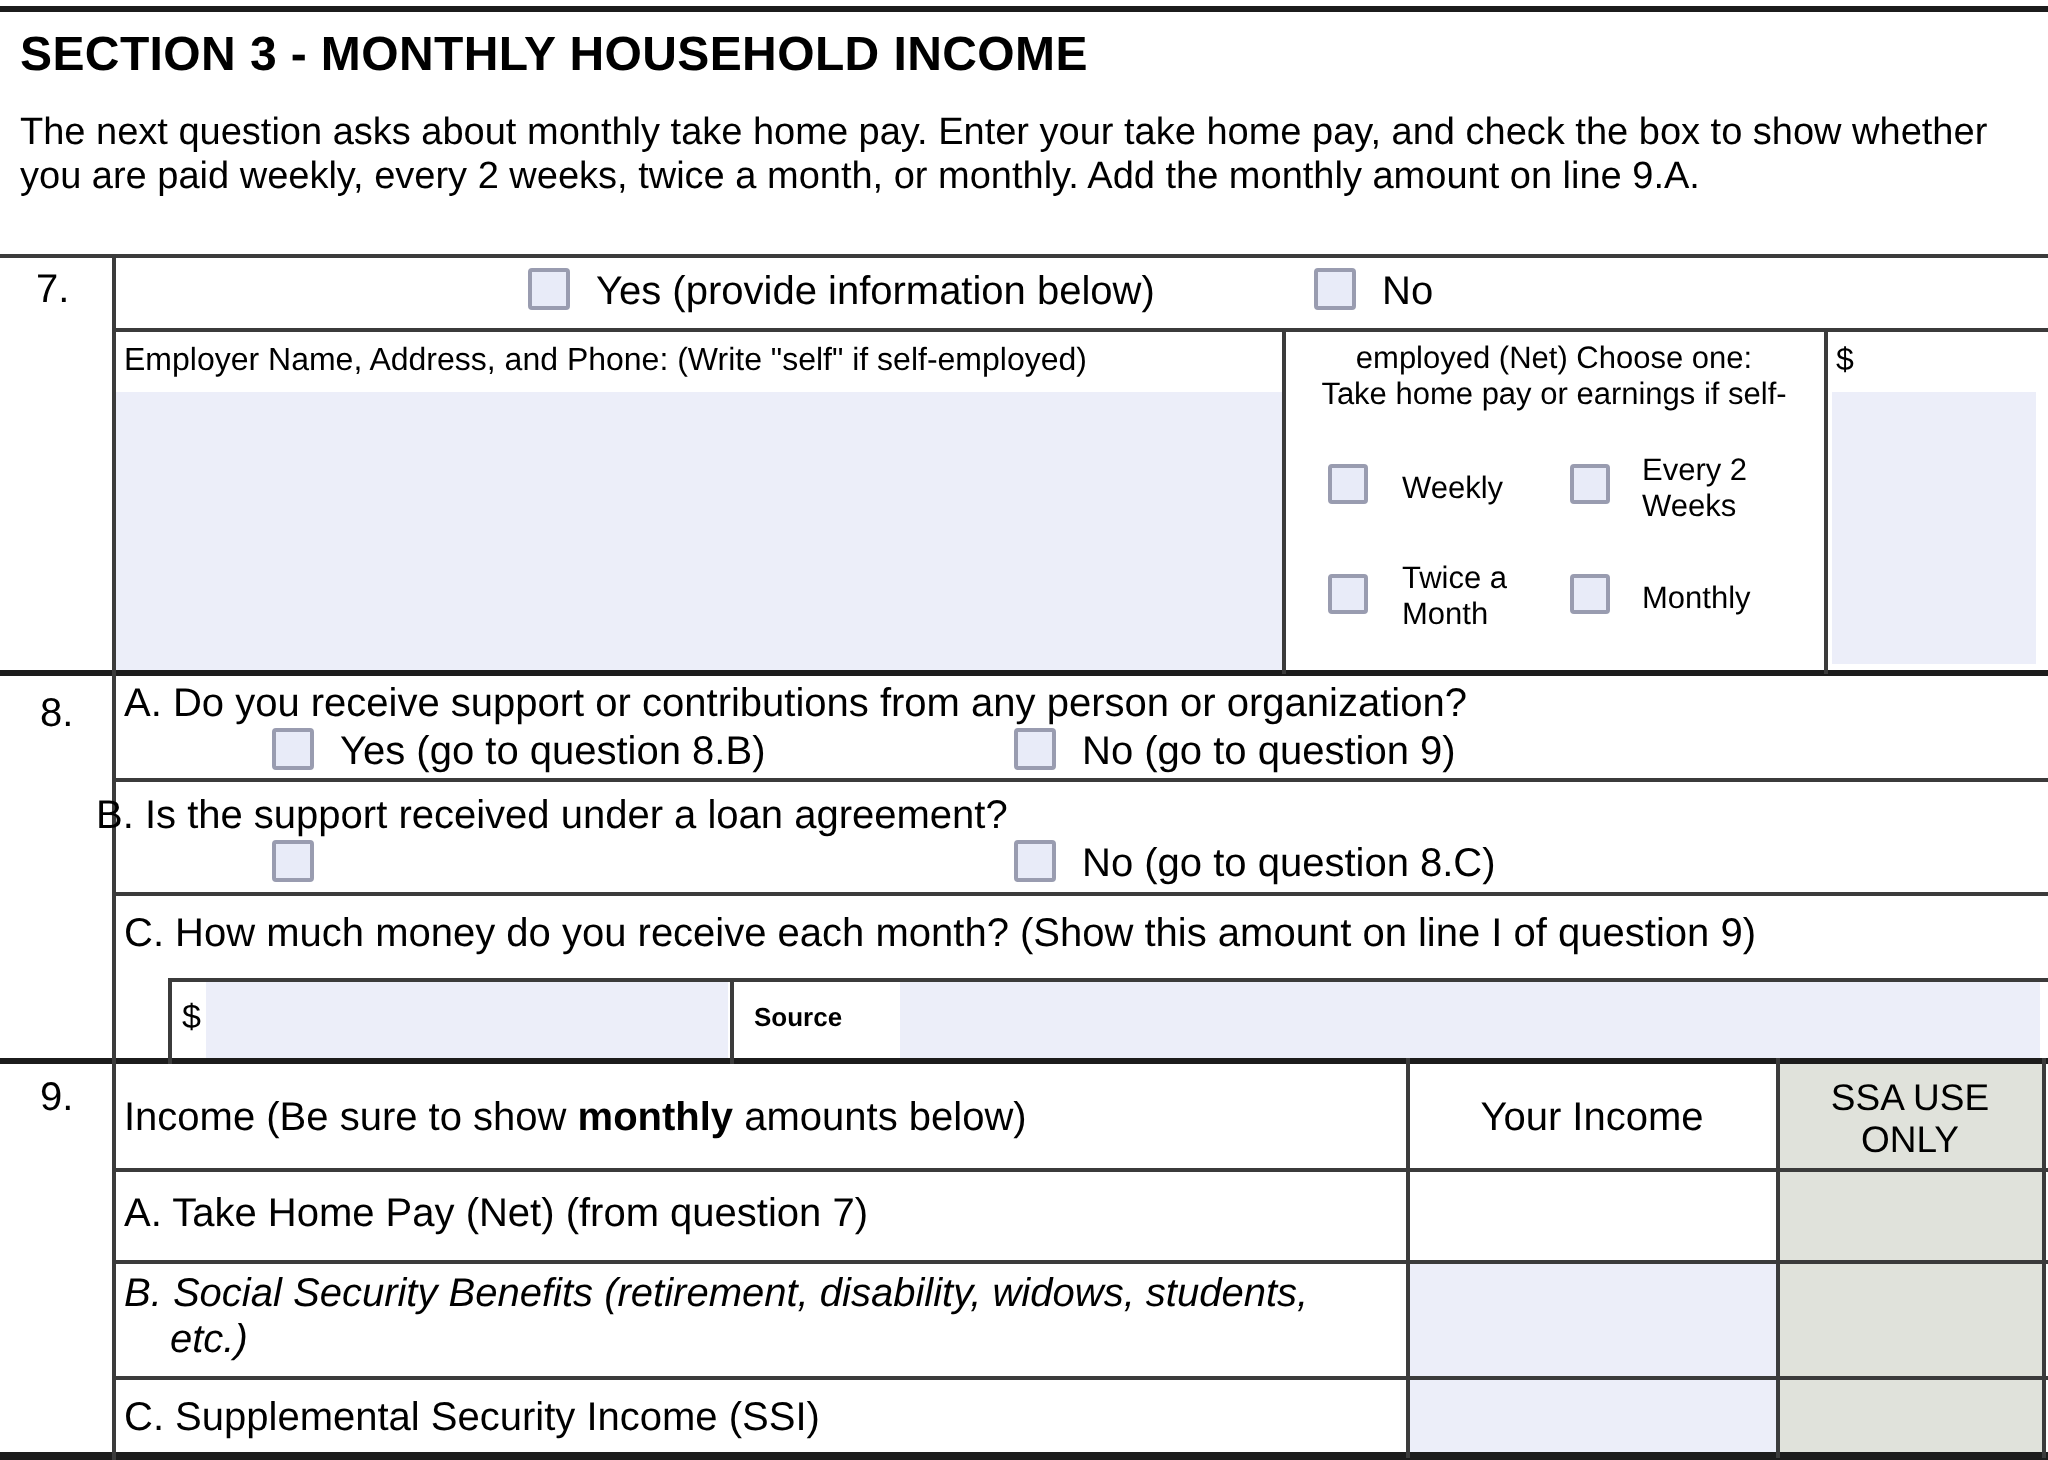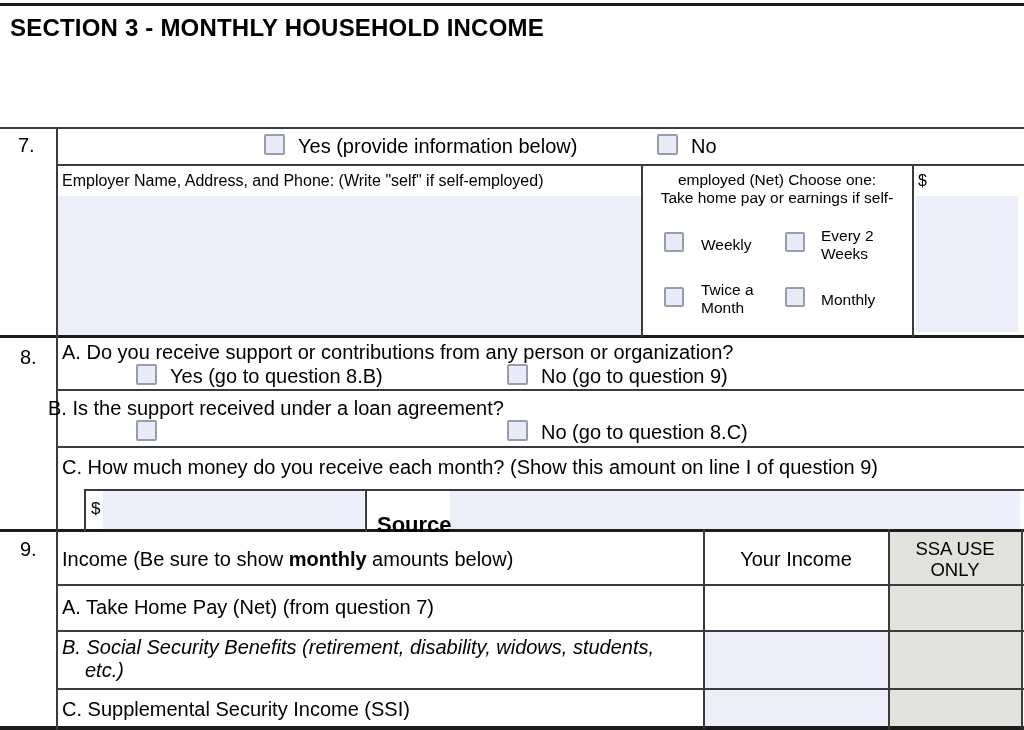--- a/index.html
+++ b/index.html
@@ -63,20 +63,21 @@
   <div class="v" style="left:56px; top:127px; width:2px; height:603px;"></div>
   <div class="v" style="left:641px; top:164px; width:2px; height:173px;"></div>
   <div class="v" style="left:912px; top:164px; width:2px; height:173px;"></div>
   <div class="v" style="left:84px; top:489px; width:2px; height:43px;"></div>
   <div class="v" style="left:365px; top:489px; width:2px; height:43px;"></div>
   <div class="v" style="left:703px; top:529px; width:2px; height:200px;"></div>
   <div class="v" style="left:888px; top:529px; width:2px; height:200px;"></div>
   <div class="v" style="left:1021px; top:529px; width:2px; height:200px;"></div>
 
   <h1 class="txt" style="left:10px; top:14px;">SECTION 3 - MONTHLY HOUSEHOLD INCOME</h1>
+  <div class="txt wrap" style="left:10px; top:56px; width:1006px; font-size:19px; line-height:22px;">The next question asks about monthly take home pay.  Enter your take home pay, and check the box to show whether you are paid weekly, every 2 weeks, twice a month, or monthly. Add the monthly amount on line 9.A.</div>
 
   <div class="txt t20" style="left:18px; top:134px;">7.</div>
   <span class="cb" style="left:264px; top:134px;"></span>
   <div class="txt t20" style="left:298px; top:135px;">Yes (provide information below)</div>
   <span class="cb" style="left:657px; top:134px;"></span>
   <div class="txt t20" style="left:691px; top:135px;">No</div>
 
   <div class="txt t16" style="left:62px; top:171px;">Employer Name, Address, and Phone: (Write "self" if self-employed)</div>
 
   <div class="txt t155 center wrap" style="left:644px; top:171px; width:266px;">
@@ -107,21 +108,21 @@
   <div class="txt t20" style="left:541px; top:365px;">No (go to question 9)</div>
 
   <div class="txt t20" style="left:48px; top:397px;text-align:right;">B. Is the support received under a loan agreement?</div>
   <span class="cb" style="left:136px; top:420px;"></span>
   <span class="cb" style="left:507px; top:420px;"></span>
   <div class="txt t20" style="left:541px; top:421px;">No (go to question 8.C)</div>
 
   <div class="txt t20" style="left:62px; top:456px;">C. How much money do you receive each month? (Show this amount on line I of question 9)</div>
 
   <div class="txt t17" style="left:91px; top:499px;">$</div>
-  <div class="txt t17 bold" style="left:377px; top:515px; font-size:22px;">Source</div>
+  <div class="txt t17 bold" style="left:377px; top:499px; font-size:13px;">Source</div>
 
   <div class="txt t20" style="left:20px; top:538px;">9.</div>
 
   <div class="txt t20" style="left:62px; top:548px;">
     <span>Income (Be sure to show </span><span class="bold">monthly</span><span> amounts below)</span>
   </div>
   <div class="txt t20 center" style="left:705px; top:548px; width:182px;">Your Income</div>
   <div class="txt center wrap" style="left:905px; top:538px; width:100px; font-size:18.5px; line-height:21px;">SSA USE ONLY</div>
 
   <div class="txt t20" style="left:62px; top:596px;">A. Take Home Pay (Net) (from question 7)</div>

